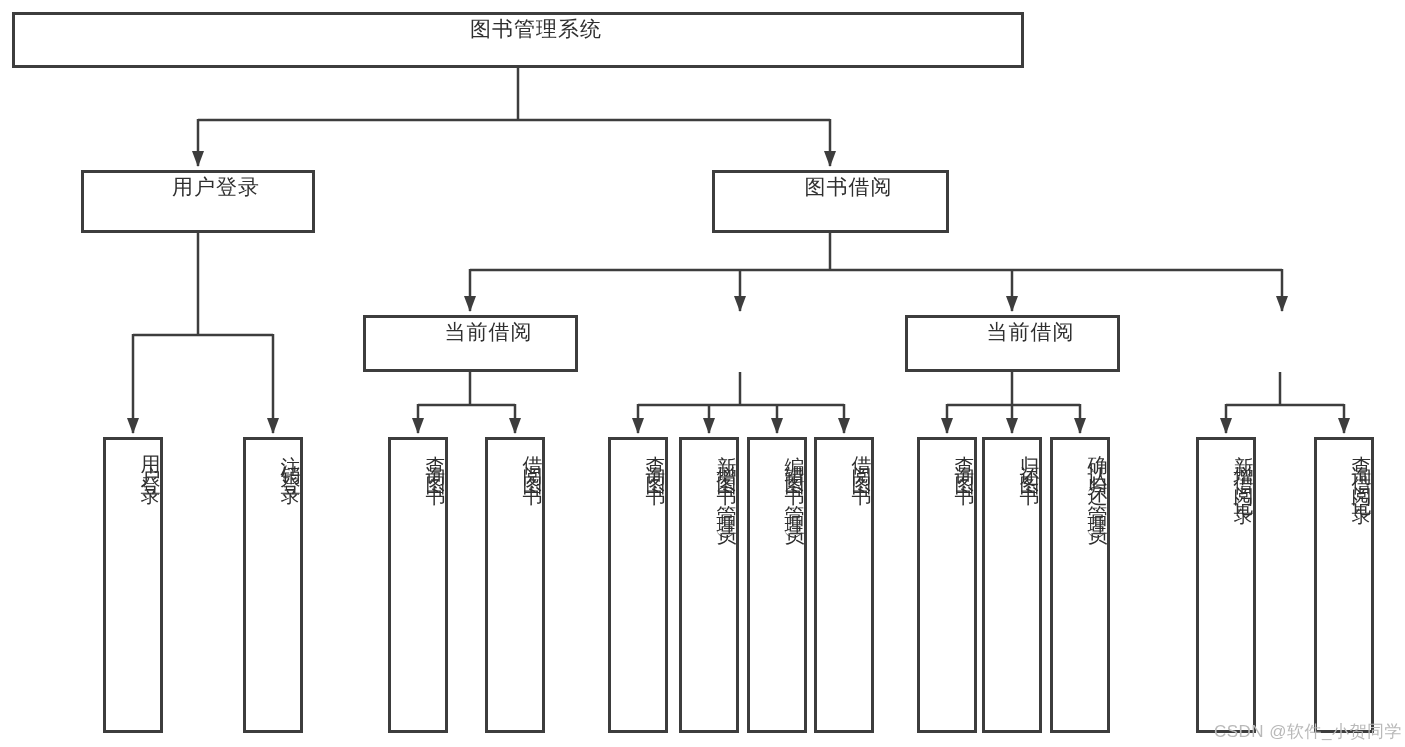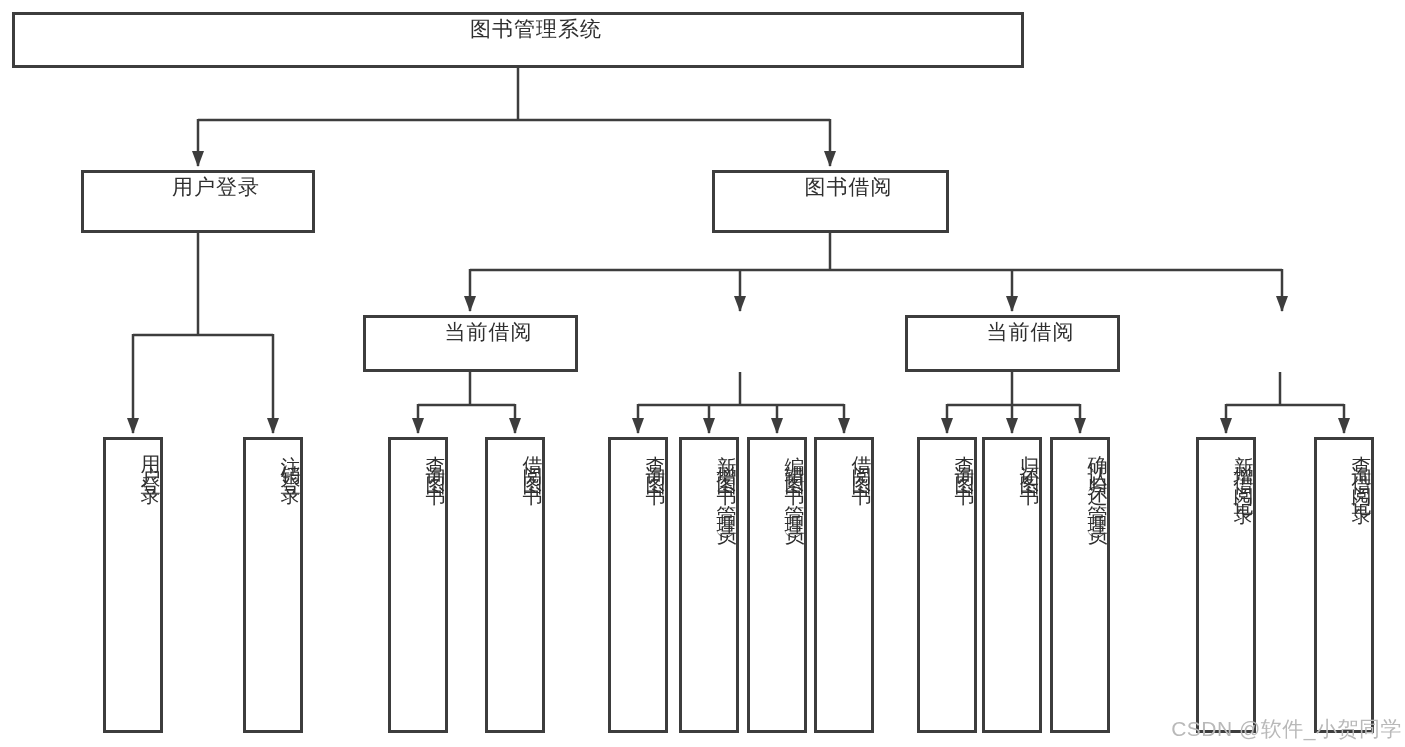--- a/index.html
+++ b/index.html
@@ -33,21 +33,21 @@
     text-orientation:mixed;
     font-size:20px;
     line-height:1;
     letter-spacing:10px;
   }
   #watermark{
     position:absolute;
     right:3px;
     bottom:4px;
     color:#b9b9b9;
-    font-size:21px;
+    font-size:17px;
     letter-spacing:0.5px;
     z-index:3;
     white-space:nowrap;
   }
 </style>
 </head>
 <body>
 
 <div id="canvas">
 

